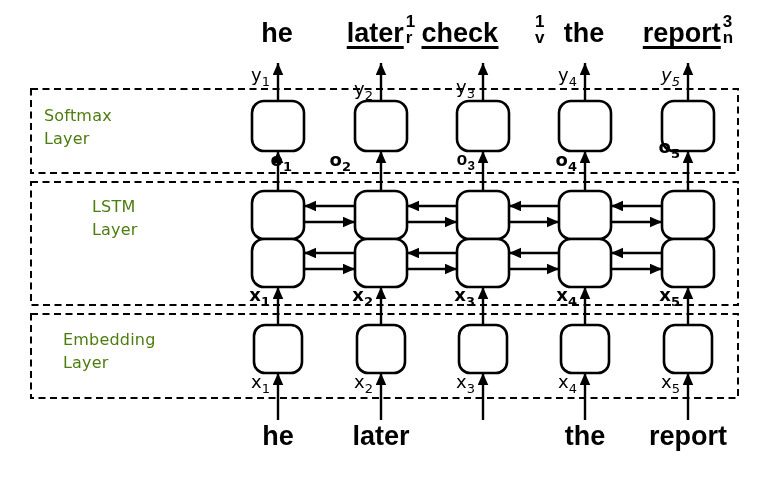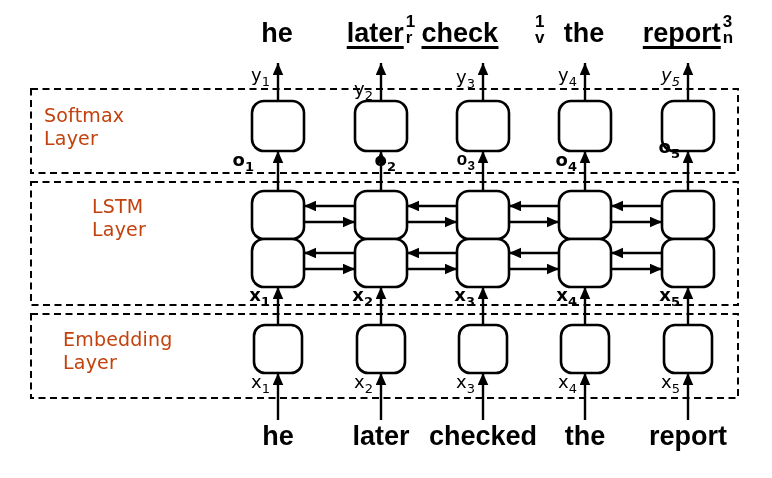--- a/index.html
+++ b/index.html
@@ -2,22 +2,22 @@
 <html><head>
 <meta charset="utf-8">
 <style>
   html,body{margin:0;padding:0;background:#fff;}
   #canvas{
     position:relative;width:772px;height:478px;background:#ffffff;
     font-family:"DejaVu Sans",sans-serif;color:#000;overflow:hidden;
   }
   #wires{position:absolute;left:0;top:0;}
   .layer-label{
-    position:absolute;left:44px;font-size:19px;line-height:23px;
-    color:#c2410c;letter-spacing:0.2px;
+    position:absolute;left:44px;font-size:16px;line-height:23px;
+    color:#4d7c0f;letter-spacing:0.2px;
   }
   .vlabel{
     position:absolute;font-size:18px;line-height:18px;white-space:nowrap;
     text-align:right;
   }
   .vlabel sub{font-size:13px;vertical-align:-5px;line-height:0;}
   .bold{font-weight:bold;}
   .word{
     position:absolute;transform:translateX(-50%);
     font-family:"Liberation Sans","DejaVu Sans",sans-serif;
@@ -140,50 +140,49 @@
   </div>
 
   <div class="word topword" style="left:278px;top:20px;">
     <span class="wtext">he</span>
     <span class="scripts">
         <span></span>
         <span></span>
       </span>
   </div>
   <div class="vlabel" style="right:502px;top:66px;"><span>y</span><sub>1</sub></div>
-  <div class="vlabel bold" style="right:518px;top:151px;margin-left:21px;"><span>o</span><sub>1</sub></div>
+  <div class="vlabel bold" style="right:480px;top:151px;margin-left:21px;"><span>o</span><sub>1</sub></div>
   <div class="vlabel bold" style="right:502px;top:286px;"><span>x</span><sub>1</sub></div>
   <div class="vlabel" style="right:502px;top:373px;"><span>x</span><sub>1</sub></div>
   <div class="word" style="left:278px;top:423px;">he</div>
 
   <div class="word topword" style="left:381px;top:20px;">
     <span class="wtext underlined">later</span>
     <span class="scripts">
         <span>1</span>
         <span>r</span>
       </span>
   </div>
   <div class="vlabel" style="right:399px;top:80px;"><span>y</span><sub>2</sub></div>
-  <div class="vlabel bold" style="right:376px;top:151px;"><span>o</span><sub>2</sub></div>
+  <div class="vlabel bold" style="right:421px;top:151px;"><span>o</span><sub>2</sub></div>
   <div class="vlabel bold" style="right:399px;top:286px;"><span>x</span><sub>2</sub></div>
   <div class="vlabel" style="right:399px;top:373px;"><span>x</span><sub>2</sub></div>
   <div class="word" style="left:381px;top:423px;">later</div>
 
   <div class="word topword" style="left:483px;top:20px;gap:35px;">
     <span class="wtext underlined">check</span>
     <span class="scripts">
         <span>1</span>
         <span>v</span>
       </span>
   </div>
-  <div class="vlabel" style="right:297px;top:68px;text-align:right;"><span>y</span><sub>3</sub></div>
+  <div class="vlabel" style="right:297px;top:78px;text-align:right;"><span>y</span><sub>3</sub></div>
   <div class="vlabel bold" style="right:297px;top:151px;font-family:Liberation Mono, monospace;"><span>o</span><sub>3</sub></div>
   <div class="vlabel bold" style="right:297px;top:286px;"><span>x</span><sub>3</sub></div>
   <div class="vlabel" style="right:297px;top:373px;"><span>x</span><sub>3</sub></div>
-  <div class="word" style="left:483px;top:423px;">checked</div>
 
   <div class="word topword" style="left:585px;top:20px;">
     <span class="wtext">the</span>
     <span class="scripts">
         <span></span>
         <span></span>
       </span>
   </div>
   <div class="vlabel" style="right:195px;top:66px;"><span>y</span><sub>4</sub></div>
   <div class="vlabel bold" style="right:195px;top:151px;"><span>o</span><sub>4</sub></div>

